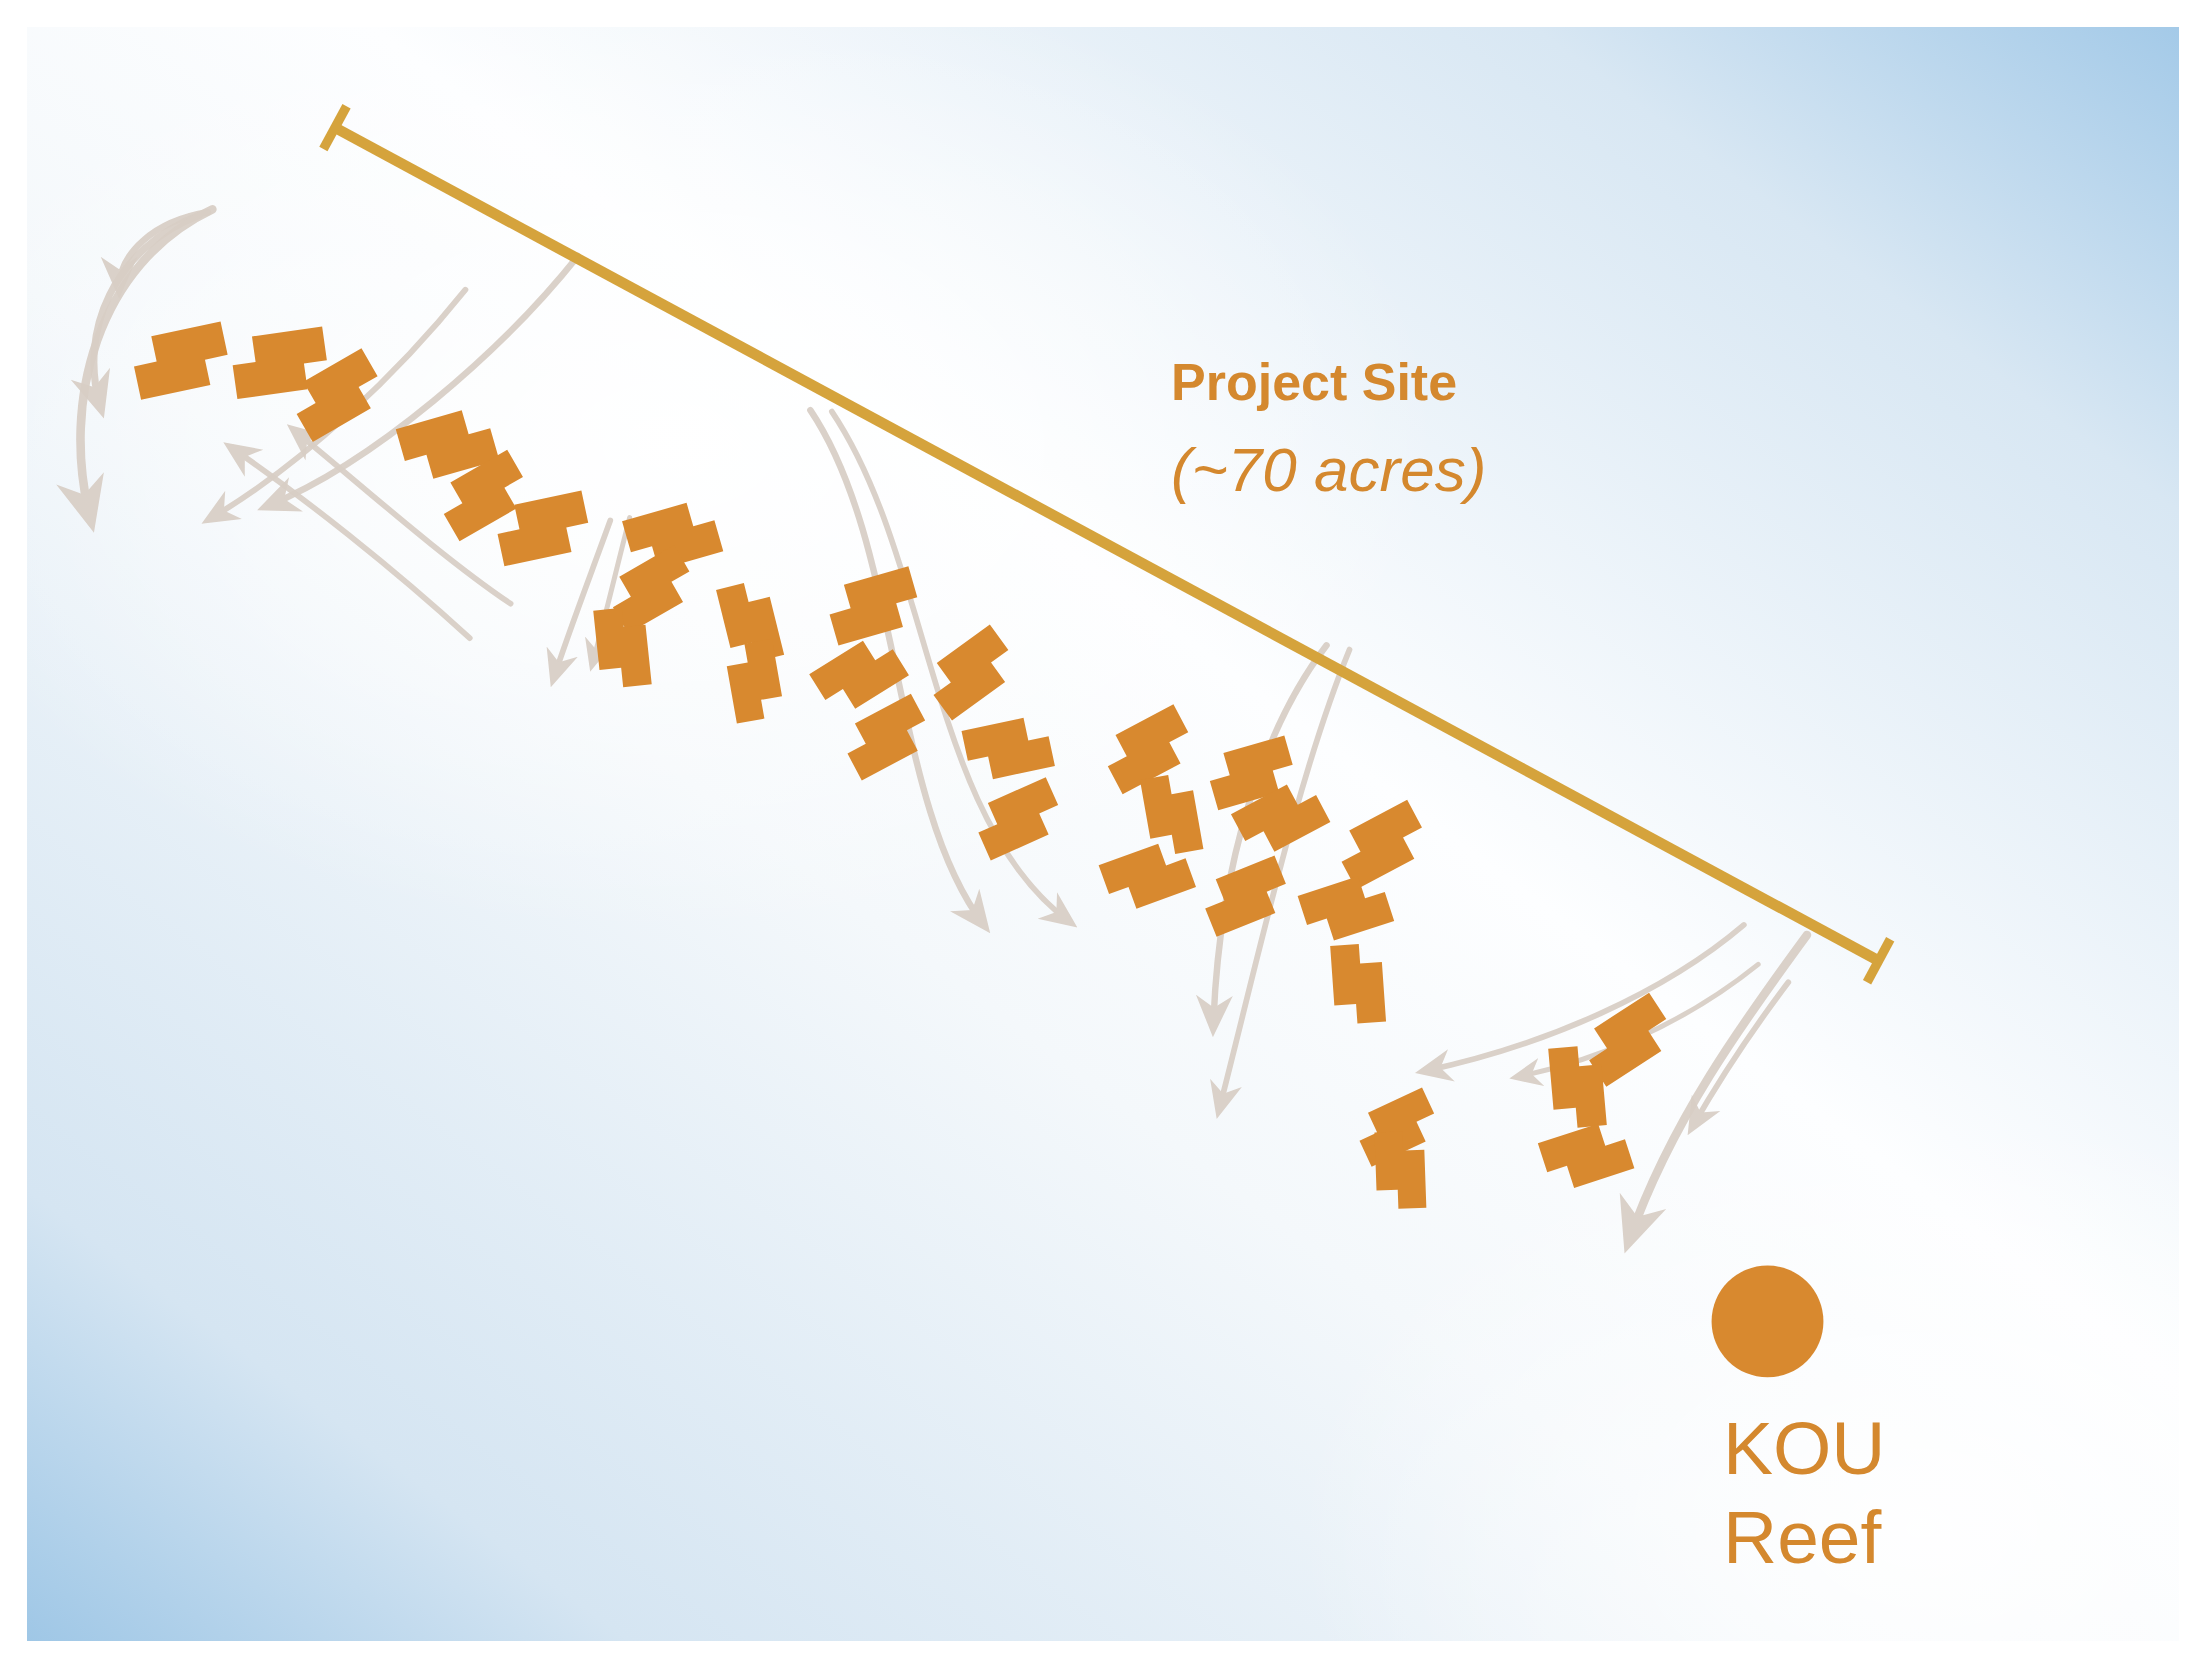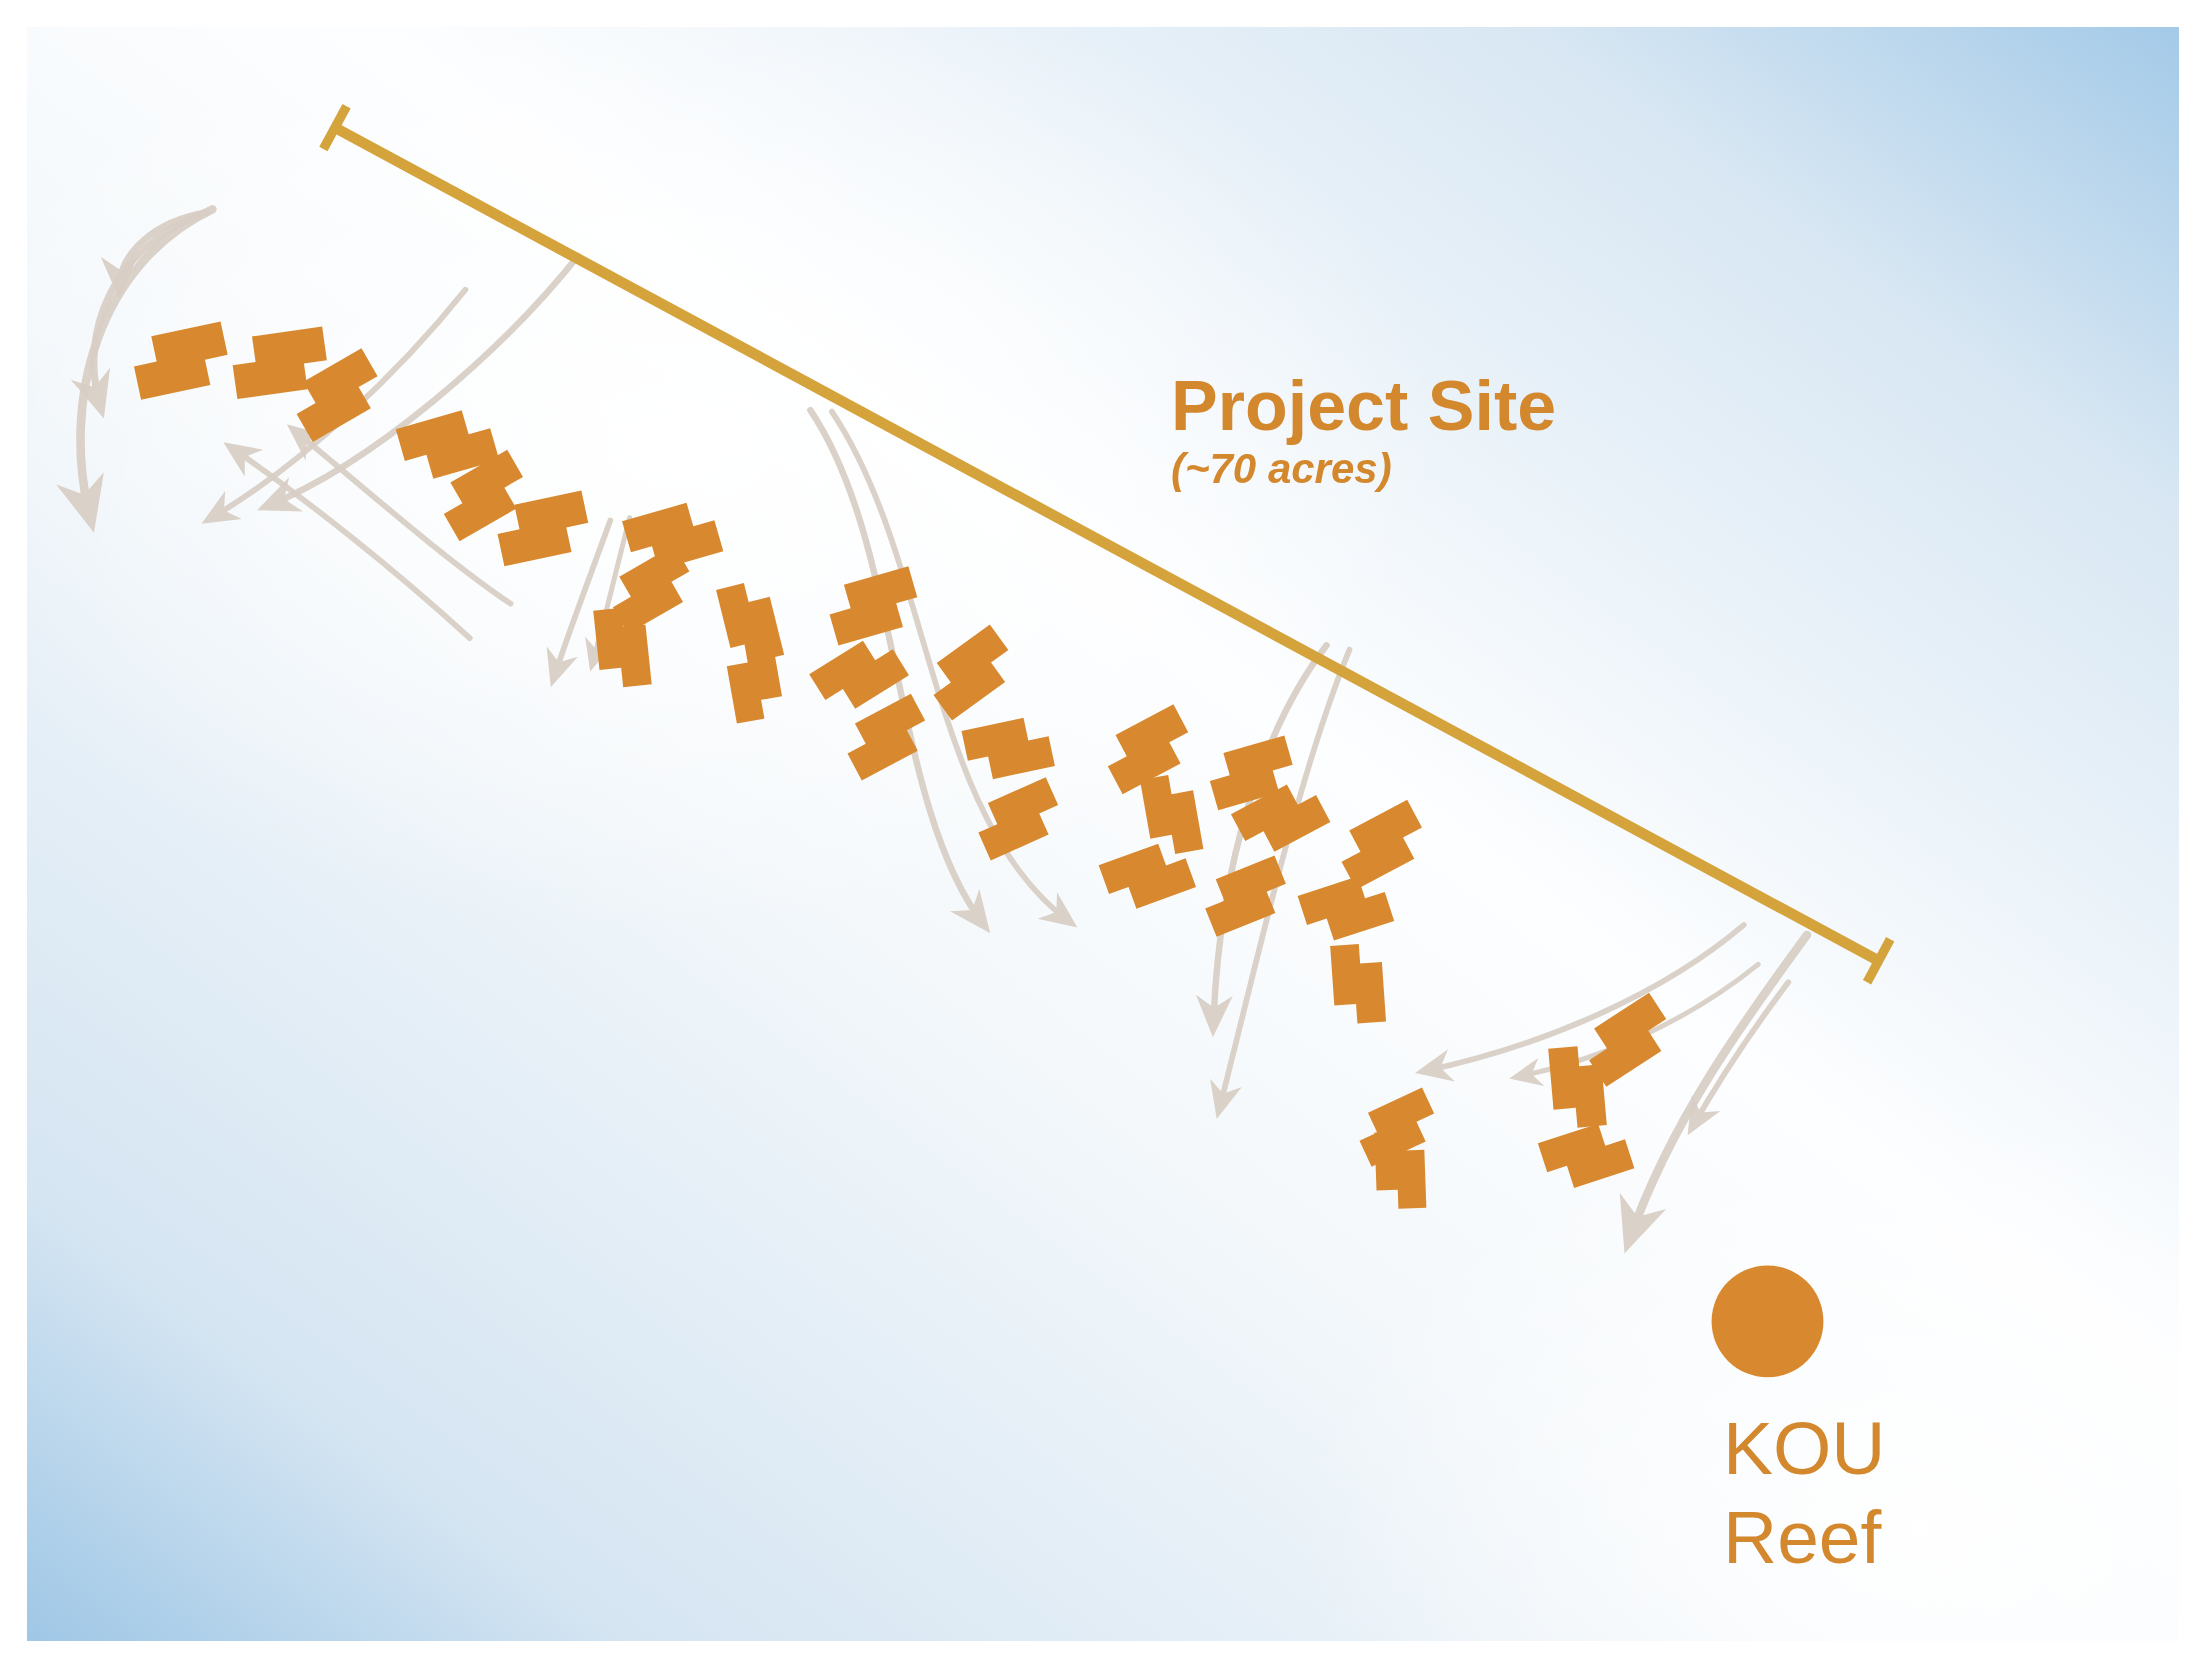--- a/index.html
+++ b/index.html
@@ -10,22 +10,22 @@
   .canvas-bg{
     position:absolute;left:26.5px;top:26.5px;width:2152px;height:1614px;
     background:
       radial-gradient(ellipse 1076px 681px at 30% 26%, rgba(255,255,255,0.96), rgba(255,255,255,0) 72%),
       radial-gradient(ellipse 896px 610px at 88% 93%, rgba(255,255,255,0.92), rgba(255,255,255,0) 70%),
       linear-gradient(to bottom left, #A4CAE8 0%, #D8E7F3 15%, #FDFEFF 42%, #F4F8FB 58%, #D5E5F2 86%, #9FC7E6 100%);
   }
   svg.scene{position:absolute;left:0;top:0;width:2205px;height:1667px;}
   .label{position:absolute;color:#D4882E;}
   .site-label{left:1171px;top:353px;line-height:1.12;}
-  .site-label .l1{font-size:70px;font-weight:700;display:block;margin-top:14px;}
-  .site-label .l2{font-size:42px;font-style:italic;font-weight:700;display:block;}
+  .site-label .l1{font-size:52px;font-weight:700;display:block;}
+  .site-label .l2{font-size:62px;font-style:italic;font-weight:400;display:block;margin-top:24px;}
   .reef-label{left:1723px;top:1404px;font-size:75px;line-height:1.18;}
   .reef-label span{display:block;}
 </style>
 </head>
 <body>
 
 <div class="canvas-bg"></div>
 
 <svg class="scene" id="scene" viewBox="0 0 3075 2325" xmlns="http://www.w3.org/2000/svg">
   <defs>

